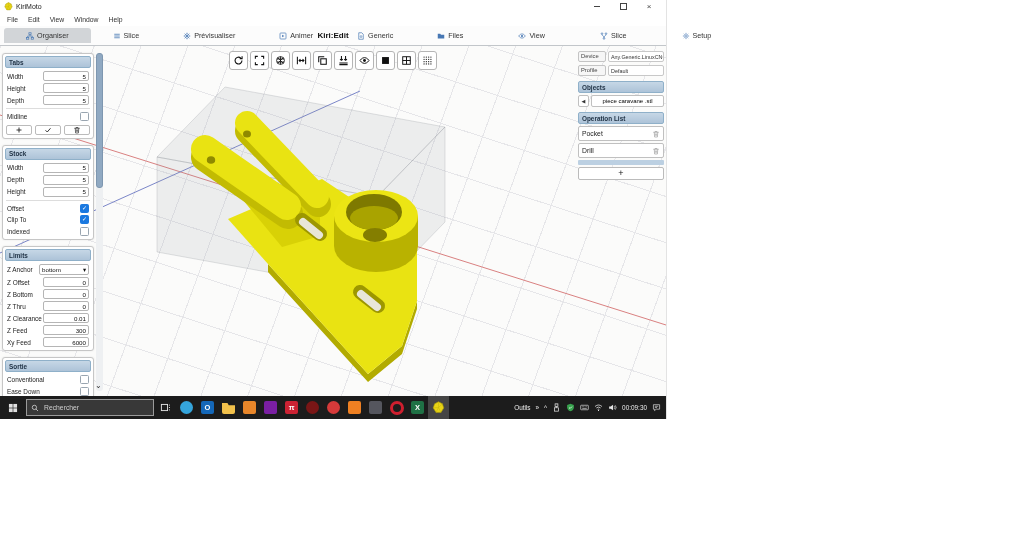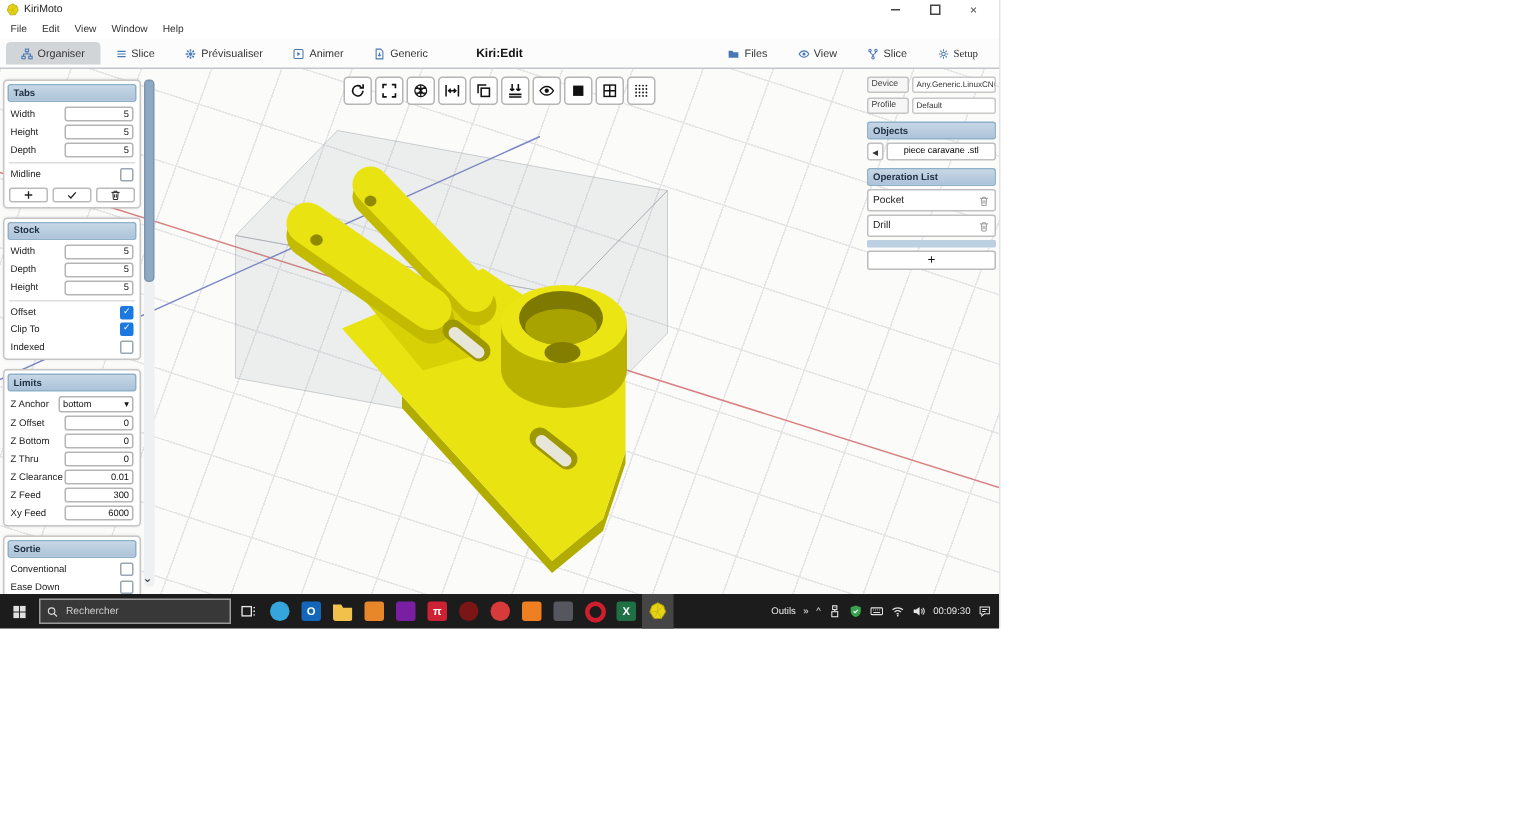--- a/index.html
+++ b/index.html
@@ -18,25 +18,25 @@
   .wc-btn{display:flex;align-items:center;justify-content:center;width:10px;height:10px;color:#444;font-size:8px;line-height:1;cursor:default}
   .wc-bar{width:6px;height:1px;background:#444}
   .wc-sq{width:5px;height:5px;border:1px solid #444}
 
   
   .menubar{height:13px;display:flex;align-items:center;padding:0 2px;background:#fff}
   .menu-item{font-size:6.8px;color:#333;padding:0 5px}
 
   
   .tabbar{height:19px;display:flex;align-items:center;border-bottom:1px solid #c2c6ca;background:#fcfcfc;padding:0 4px;position:relative}
-  .tab{display:flex;align-items:center;gap:3px;font-size:7.2px;color:#333;padding:3px 10px;border-radius:3px 3px 0 0}
+  .tab{display:flex;align-items:center;gap:3px;font-size:7.2px;color:#333;padding:3px 22px;border-radius:3px 3px 0 0}
   .tab.active{background:#d2d5d8}
   .tab .ic{width:8px;height:8px;color:#4878b4}
   .apptitle{position:absolute;left:50%;transform:translateX(-50%);font-weight:bold;font-size:8px;color:#101010}
-  .tb-right{margin-left:auto;display:flex;gap:0}
+  .tb-right{margin-left:auto;display:flex;gap:11px}
 
   
   .main{position:relative;height:351px;overflow:hidden}
   .viewport{position:absolute;inset:0;background-color:#fbfbfa;
     background-image:
       repeating-linear-gradient(18deg,#e6e6e9 0px,#e6e6e9 1px,transparent 1px,transparent 44px),
       repeating-linear-gradient(110deg,#e6e6e9 0px,#e6e6e9 1px,transparent 1px,transparent 44px)}
   .scene{position:absolute;inset:0;pointer-events:none}
   .stock polygon{fill:rgba(150,155,162,.14);stroke:rgba(125,130,140,.38);stroke-width:.6}
   .axis-red{stroke:var(--axis_red);stroke-width:1}
@@ -217,21 +217,21 @@
             <span class="ic">
               <svg viewBox="0 0 16 16" fill="none" stroke="currentColor" stroke-width="1.4">
                 <circle cx="4" cy="3.2" r="1.6"></circle>
                 <circle cx="12" cy="3.2" r="1.6"></circle>
                 <circle cx="8" cy="13" r="1.6"></circle>
                 <path d="M4 4.8c0 3.5 4 2 4 6.6M12 4.8c0 3.5-4 2-4 6.6"></path>
               </svg>
             </span>
             <span>Slice</span>
           </button>
-          <button class="tab" style="border: none; background: transparent; font-family: Liberation Serif, serif;">
+          <button class="tab" style="border: none; background: transparent; font-family: Liberation Sans, sans-serif;">
             <span class="ic">
               <svg viewBox="0 0 16 16" fill="none" stroke="currentColor" stroke-width="1.4">
                 <circle cx="8" cy="8" r="2.4"></circle>
                 <path d="M8 1.8v2.4M8 11.8v2.4M1.8 8h2.4M11.8 8h2.4M3.6 3.6l1.7 1.7M10.7 10.7l1.7 1.7M12.4 3.6l-1.7 1.7M5.3 10.7l-1.7 1.7"></path>
               </svg>
             </span>
             <span>Setup</span>
           </button>
         </div>
     </div>

